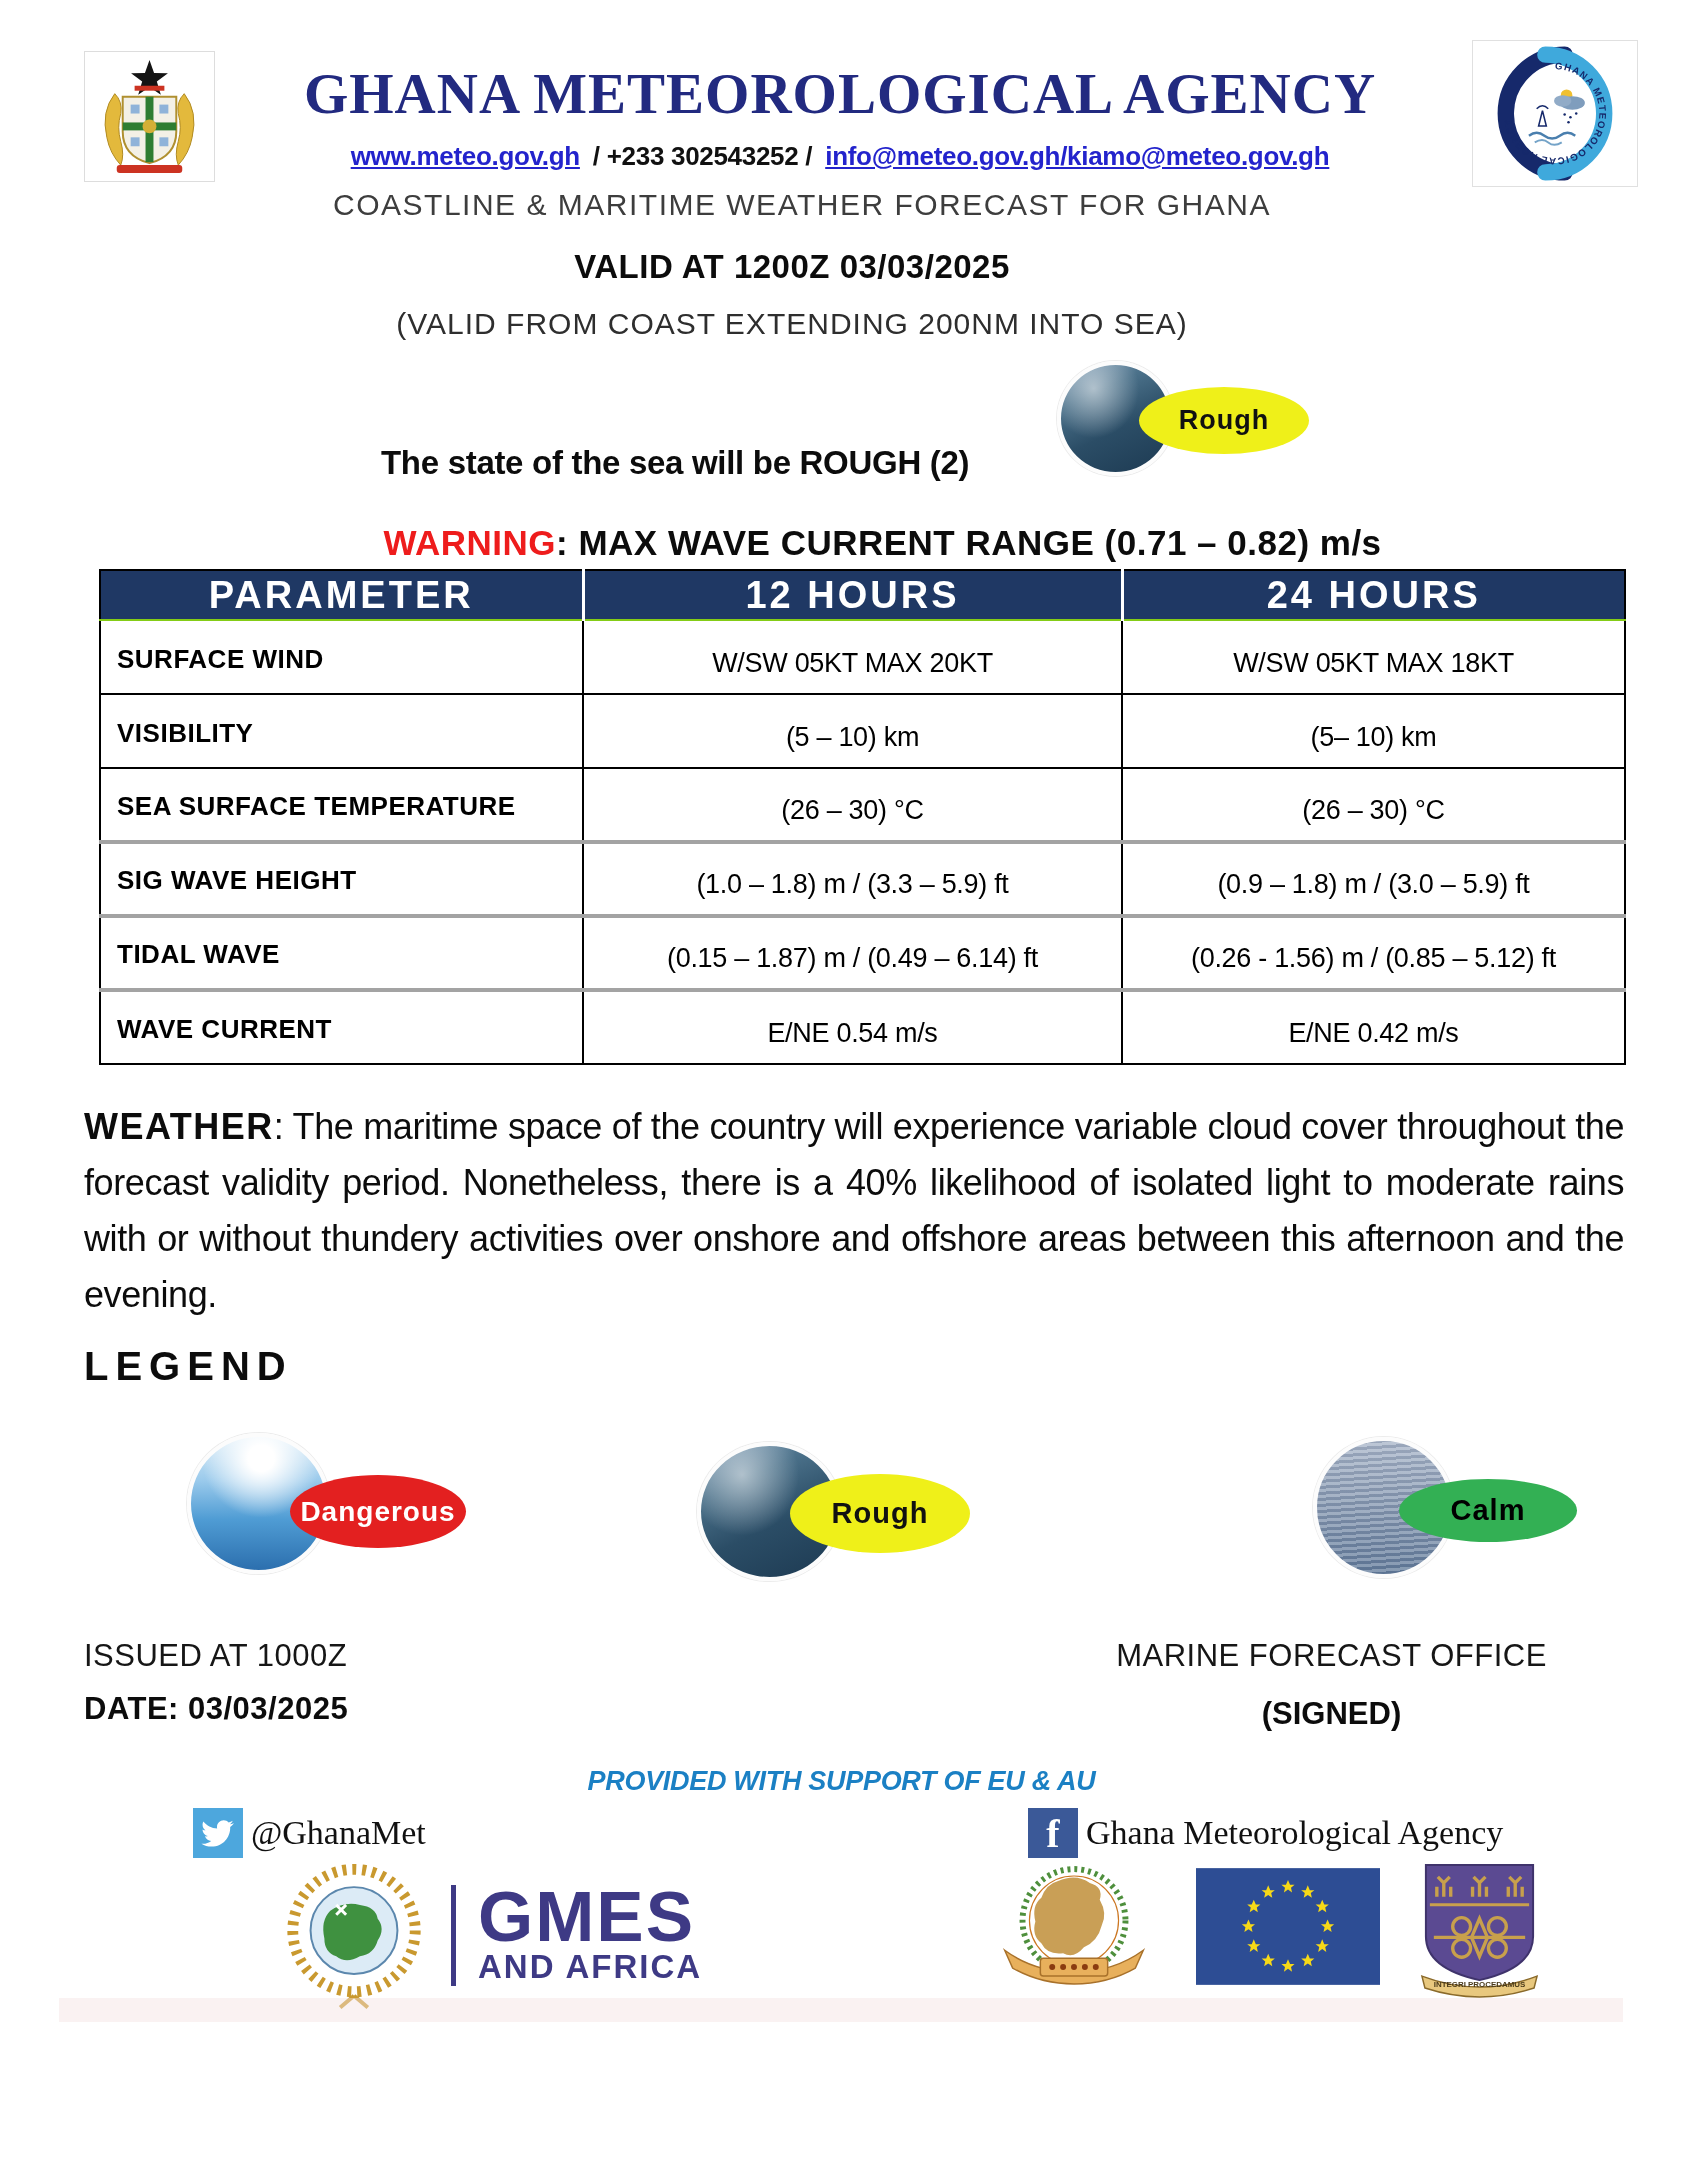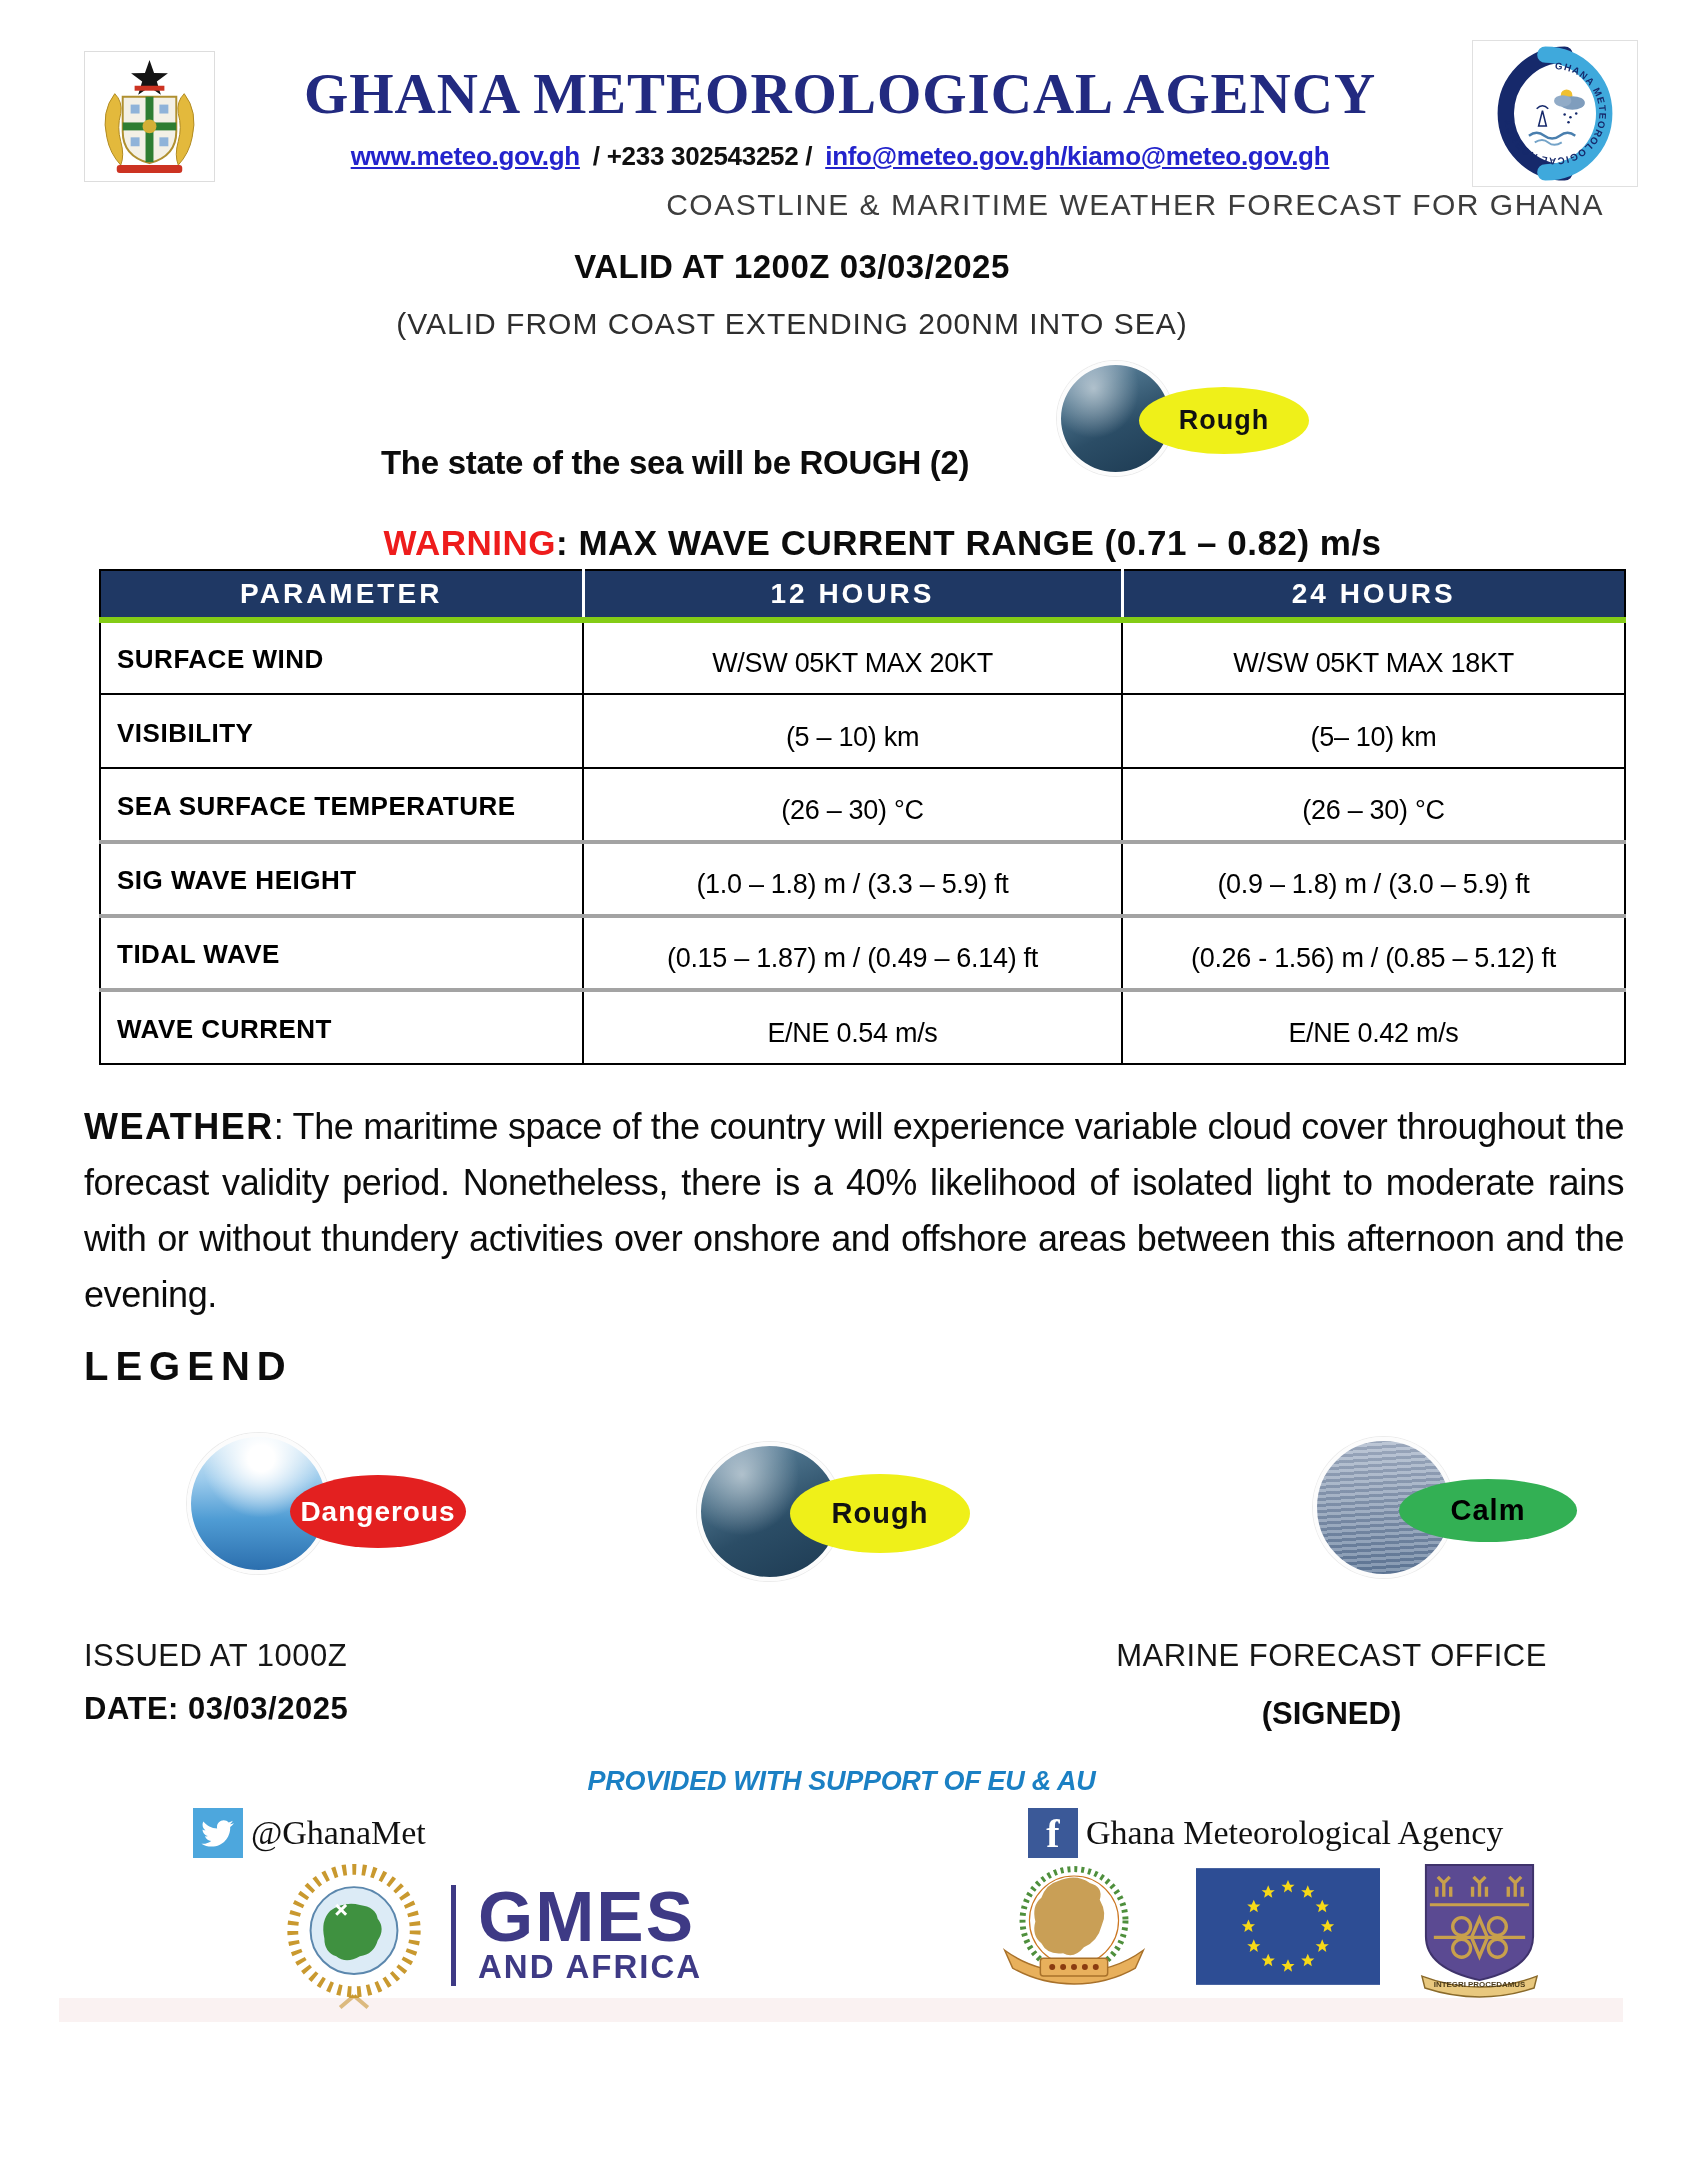--- a/index.html
+++ b/index.html
@@ -12,21 +12,21 @@
   .agency-title { position:absolute; left:226px; top:61px; width:1228px; text-align:center;
                   font-family:"Liberation Serif", serif; font-weight:bold; font-size:57px;
                   color:#222a80; letter-spacing:1px; white-space:nowrap; }
   .contact-line { position:absolute; left:226px; top:141px; width:1228px; text-align:center;
                   font-size:26px; font-weight:bold; letter-spacing:-0.3px; color:#111; }
   .contact-line .lnk { color:#2323cc; text-decoration:underline; cursor:pointer; }
   .contact-line .sep { color:#111; padding:0 6px; }
   .gma-logo-box { position:absolute; left:1472px; top:40px; width:166px; height:147px;
                   border:1px solid #e0e0e0; background:#fff; }
 
-  .forecast-title { position:absolute; left:0; top:188px; width:1604px; text-align:right;
+  .forecast-title { position:absolute; left:0; top:188px; width:1604px; text-align:center;
                     font-size:30px; color:#3d3d3d; letter-spacing:1.5px; }
   .valid-at   { position:absolute; left:0; top:248px; width:1584px; text-align:center;
                 font-size:33px; font-weight:bold; color:#0c0c0c; letter-spacing:0.5px; }
   .valid-from { position:absolute; left:0; top:307px; width:1584px; text-align:center;
                 font-size:30px; color:#2e2e2e; letter-spacing:1px; }
 
   
   .sea-badge { position:absolute; }
   .sea-circle { position:absolute; border-radius:50%; border:4px solid #fcfcfc;
                 box-shadow:0 0 0 1px #ececec; }
@@ -45,22 +45,22 @@
   .sea-statement { position:absolute; left:381px; top:444px; font-size:33px; font-weight:bold;
                    color:#0c0c0c; letter-spacing:-0.3px; }
 
   .warning-line { position:absolute; left:0; top:523px; width:1683px; text-align:center;
                   font-size:35px; font-weight:bold; letter-spacing:0.5px; color:#0c0c0c;margin-left:41px; }
   .warning-line .warn { color:#ee1c1c; }
 
   
   table.fc { position:absolute; left:99px; top:569px; width:1525px; border-collapse:collapse;
              table-layout:fixed; border:2px solid #000; }
-  table.fc th { background:#1f3864; color:#fff; font-size:28px; font-weight:bold;
-                letter-spacing:3px; height:50px; border-bottom:6px solid #84cc16; }
+  table.fc th { background:#1f3864; color:#fff; font-size:38px; font-weight:bold;
+                letter-spacing:3px; height:50px; border-bottom:2px solid #84cc16; }
   table.fc th + th { border-left:3px solid #fff; }
   table.fc td { border:2px solid #000; height:74px; vertical-align:bottom; }
   td.param { padding:0 0 18px 16px; font-weight:bold; font-size:26px; letter-spacing:0.5px; }
   td.val   { text-align:center; padding-bottom:14px; font-size:27px; letter-spacing:-0.3px; }
   tr.thick td { border-bottom:4px solid #a3a3a3; }
 
   
   .weather-para { position:absolute; left:84px; top:1099px; width:1540px; font-size:36px;
                   line-height:56px; text-align:justify; color:#0c0c0c; letter-spacing:-0.4px; }
   .weather-para .wlabel { font-weight:bold; letter-spacing:1.5px; }

